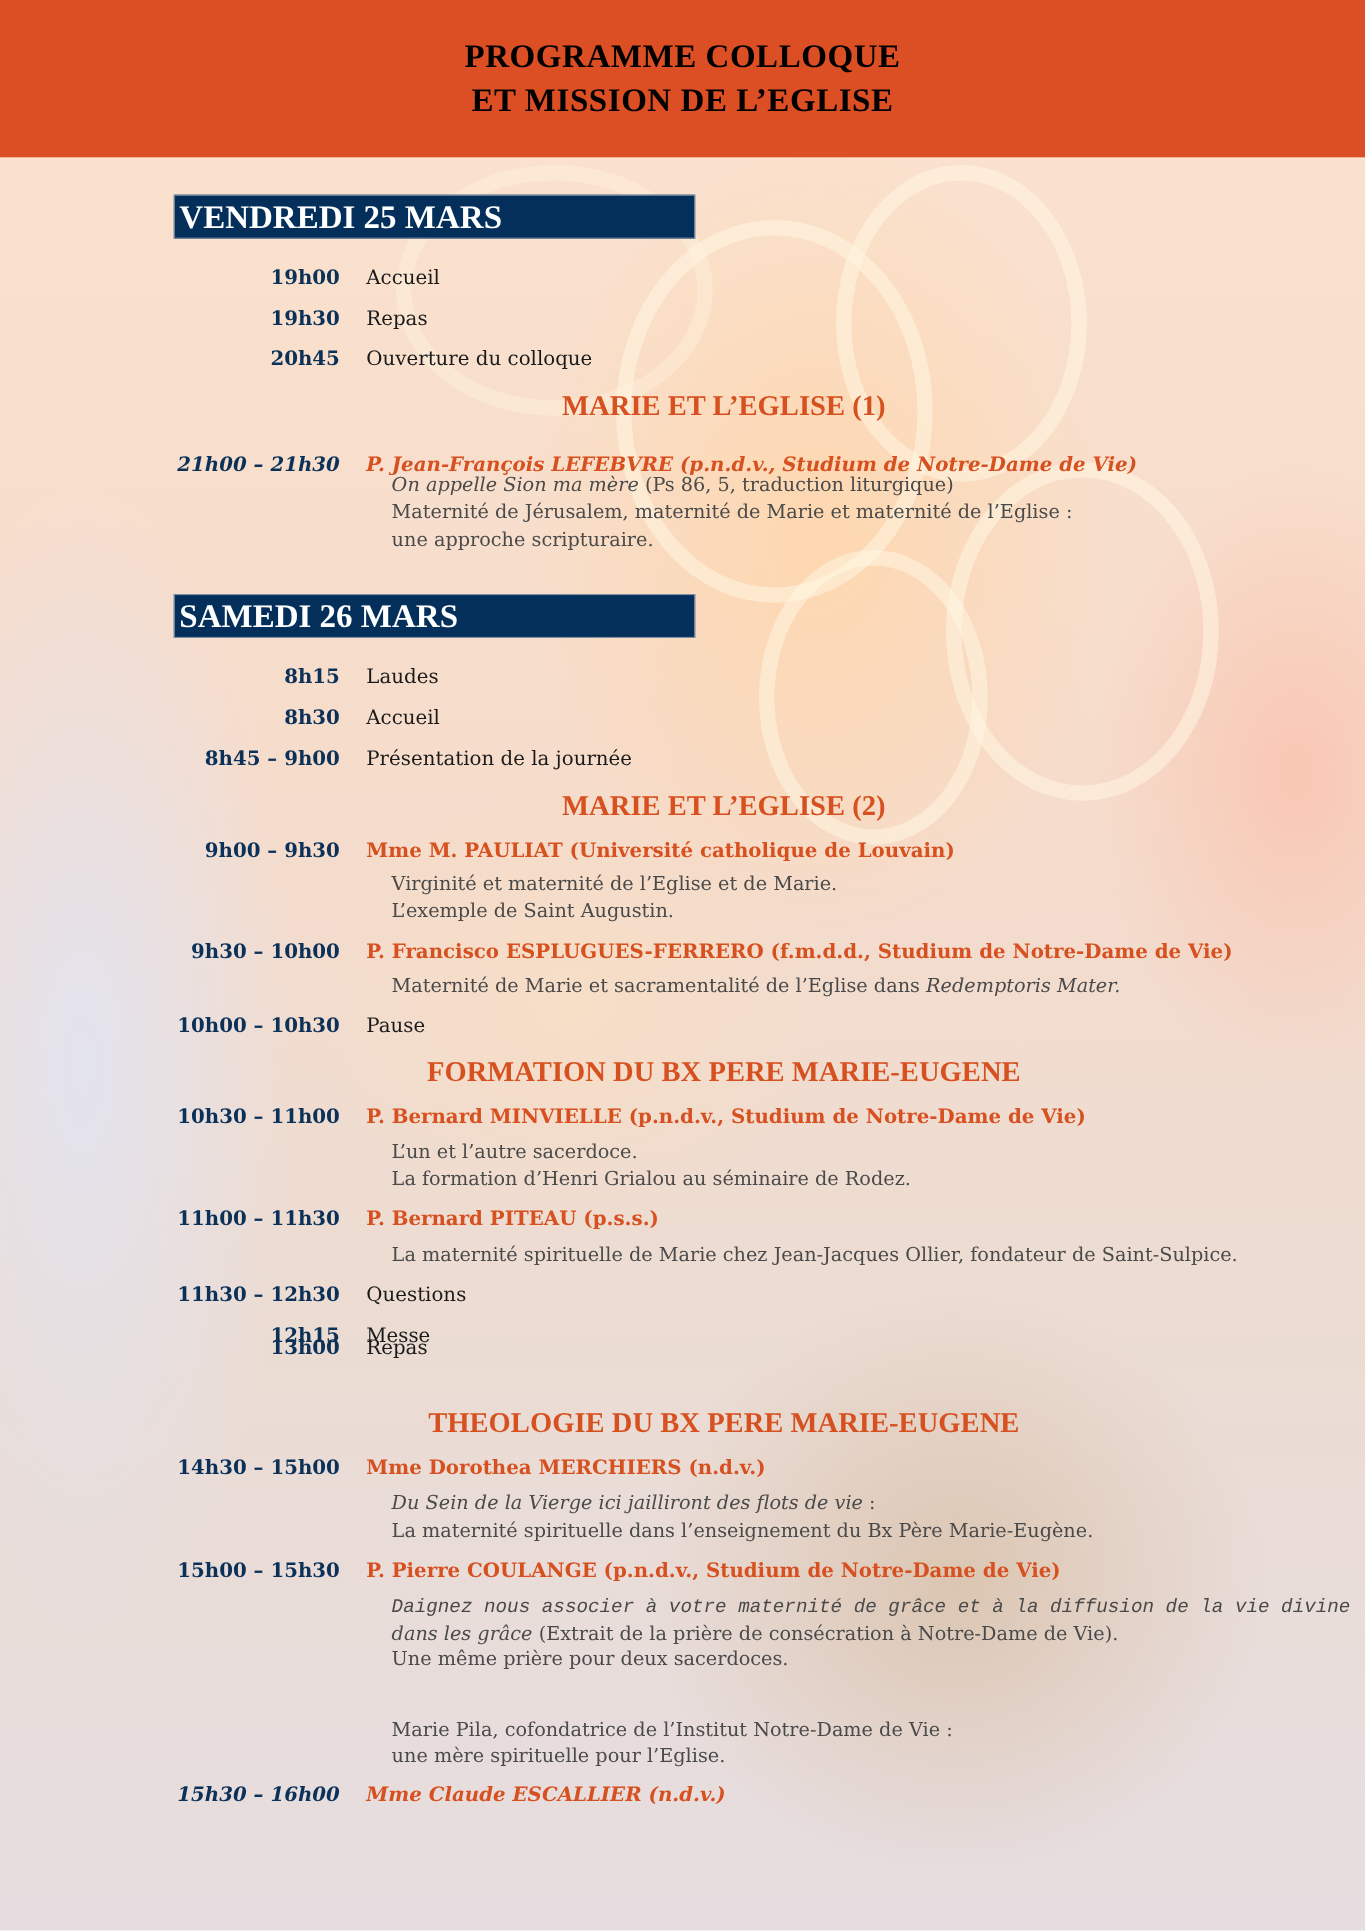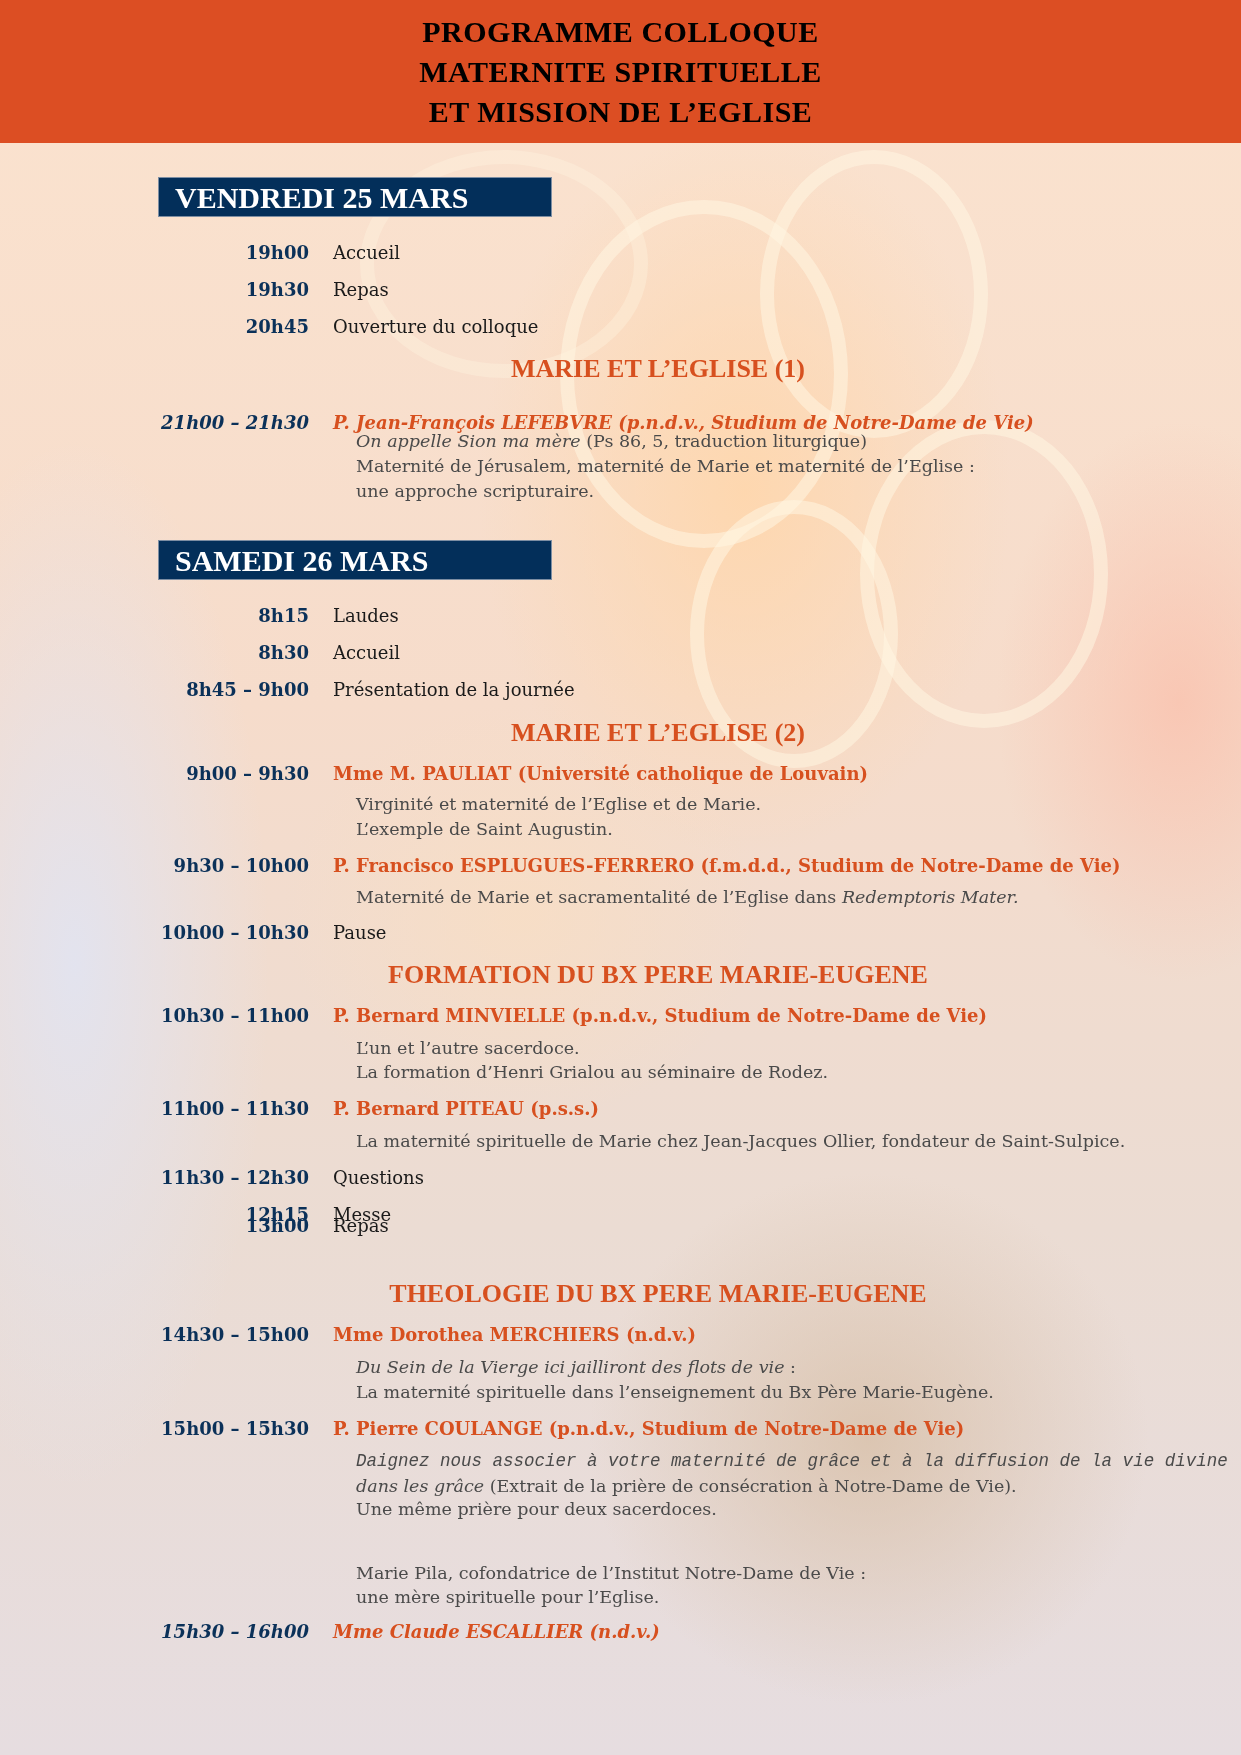--- a/index.html
+++ b/index.html
@@ -19,24 +19,24 @@
     border-radius: 50%; pointer-events: none;
   }
   .header {
     position: absolute; left: 0; top: 0; width: 1241px; height: 143px;
     background: #dc4e23; color: #000000; text-align: center;
     font-family: "Liberation Serif", serif; font-weight: bold;
     display: flex; flex-direction: column; justify-content: center;
   }
   .header div { font-size: 30px; line-height: 40px; letter-spacing: 0.5px; }
   .day-banner {
-    position: absolute; left: 158px; width: 394px; height: 40px;
+    position: absolute; left: 158px; width: 474px; height: 40px;
     background: #032f5a; border: 1px solid #7d8ea3; color: #fff;
     font-family: "Liberation Serif", serif; font-weight: bold; font-size: 30px;
-    line-height: 40px; padding-left: 16px; box-sizing: border-box;
+    line-height: 40px; padding-left: 4px; box-sizing: border-box;
   }
   .row { position: absolute; left: 0; width: 1241px; height: 30px; }
   .time {
     position: absolute; right: 932px; 
     font-family: "DejaVu Serif", serif; font-weight: bold; font-size: 18px;
     color: #0b3159; white-space: nowrap; top: 0;
   }
   .label {
     position: absolute; left: 333px; font-size: 18px; color: #1a1a1a;
     white-space: nowrap; top: 0;
@@ -60,21 +60,20 @@
 <body>
 
 <div class="swirl" style="left:560px;top:200px;width:260px;height:320px;"></div>
 <div class="swirl" style="left:760px;top:150px;width:200px;height:260px;"></div>
 <div class="swirl" style="left:860px;top:420px;width:220px;height:280px;"></div>
 <div class="swirl" style="left:690px;top:500px;width:180px;height:240px;"></div>
 <div class="swirl" style="left:360px;top:150px;width:260px;height:200px;border-color:rgba(255,246,226,0.35);"></div>
 
 <div class="header">
   <div>PROGRAMME COLLOQUE</div>
-  <div>MATERNITE SPIRITUELLE</div>
   <div>ET MISSION DE L’EGLISE</div>
 </div>
 
 <div class="day-banner" style="top:177px;">VENDREDI 25 MARS</div>
 
 <div class="row" style="top:242px;">
   <span class="time">19h00</span>
   <span class="label">Accueil</span>
 </div>
 <div class="row" style="top:279px;">

